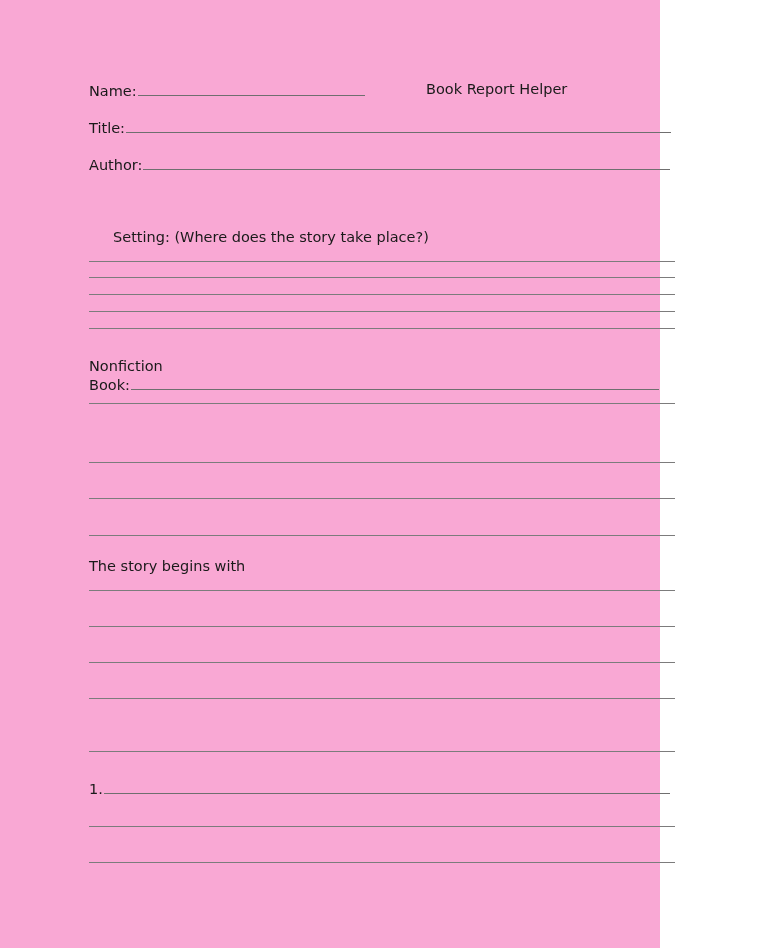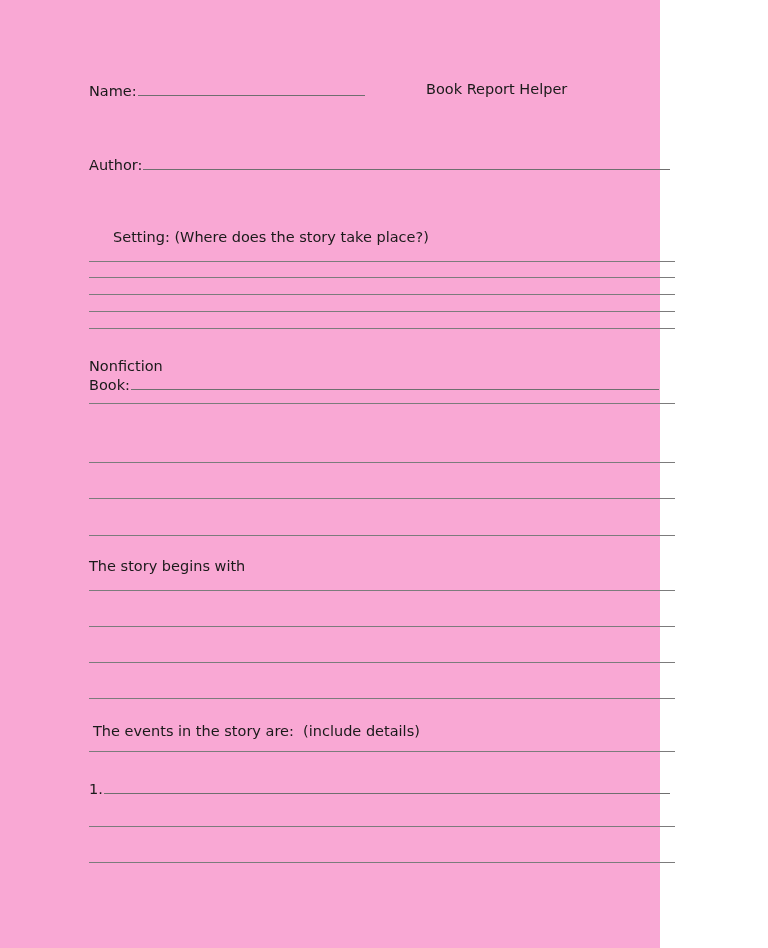--- a/index.html
+++ b/index.html
@@ -73,20 +73,21 @@
 </style>
 </head>
 <body>
 
 <div class="page">
 
   <div class="row" style="top:82px;"><span>Name:</span><span class="fill" style="width:227px;"></span></div>
 
   <div class="title-right" style="top:82px; left:426px;">Book Report Helper</div>
 
+  <div class="row" style="top:119px;"><span>Title:</span><span class="fill" style="width:545px;"></span></div>
 
   <div class="row" style="top:156px;"><span>Author:</span><span class="fill" style="width:527px;"></span></div>
 
 
   <div class="row" style="top:230px;margin-left:24px;">Setting: (Where does the story take place?)</div>
 
   <div class="rule" style="top:261px; width:586px;"></div>
   <div class="rule" style="top:277px; width:586px;"></div>
   <div class="rule" style="top:294px; width:586px;"></div>
   <div class="rule" style="top:311px; width:586px;"></div>
@@ -101,21 +102,20 @@
   <div class="rule" style="top:498px; width:586px;"></div>
   <div class="rule" style="top:535px; width:586px;"></div>
 
   <div class="row" style="top:559px;">The story begins with</div>
 
   <div class="rule" style="top:590px; width:586px;"></div>
   <div class="rule" style="top:626px; width:586px;"></div>
   <div class="rule" style="top:662px; width:586px;"></div>
   <div class="rule" style="top:698px; width:586px;"></div>
 
-  <div class="row indented" style="top:724px;">The events in the story are:  (include details)</div>
 
   <div class="rule" style="top:751px; width:586px;"></div>
 
   <div class="row" style="top:780px;"><span>1.</span><span class="fill" style="width:566px;"></span></div>
 
   <div class="rule" style="top:826px; width:586px;"></div>
   <div class="rule" style="top:862px; width:586px;"></div>
 
 </div>
 

